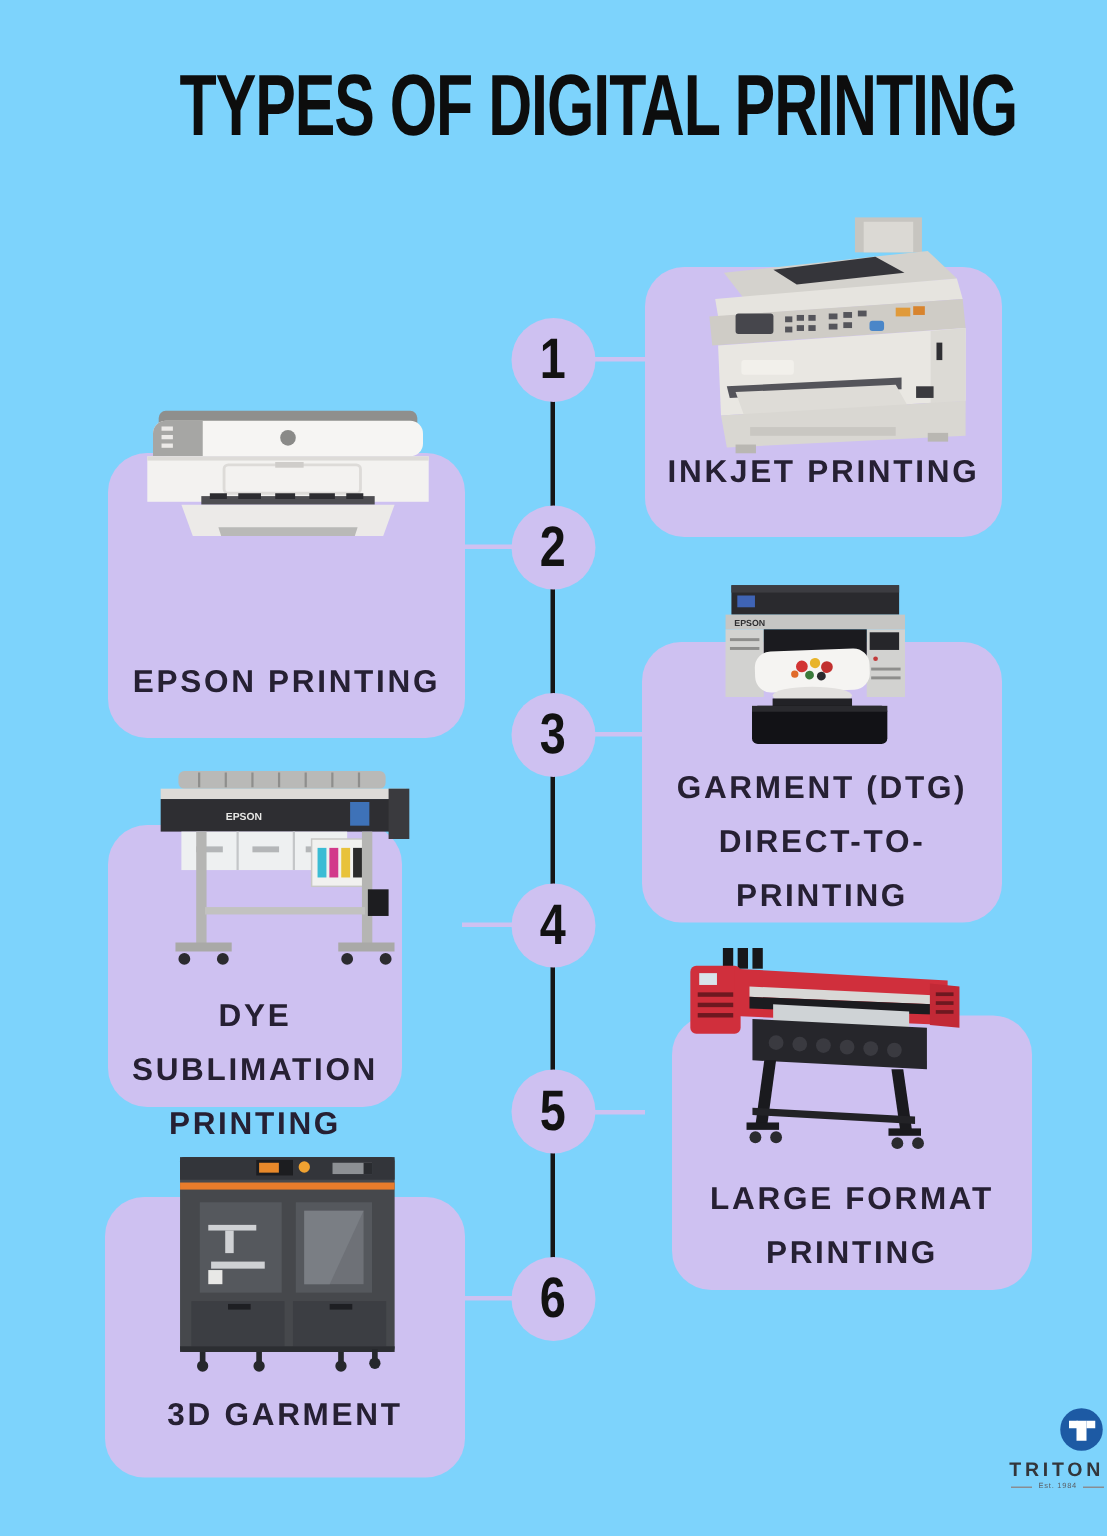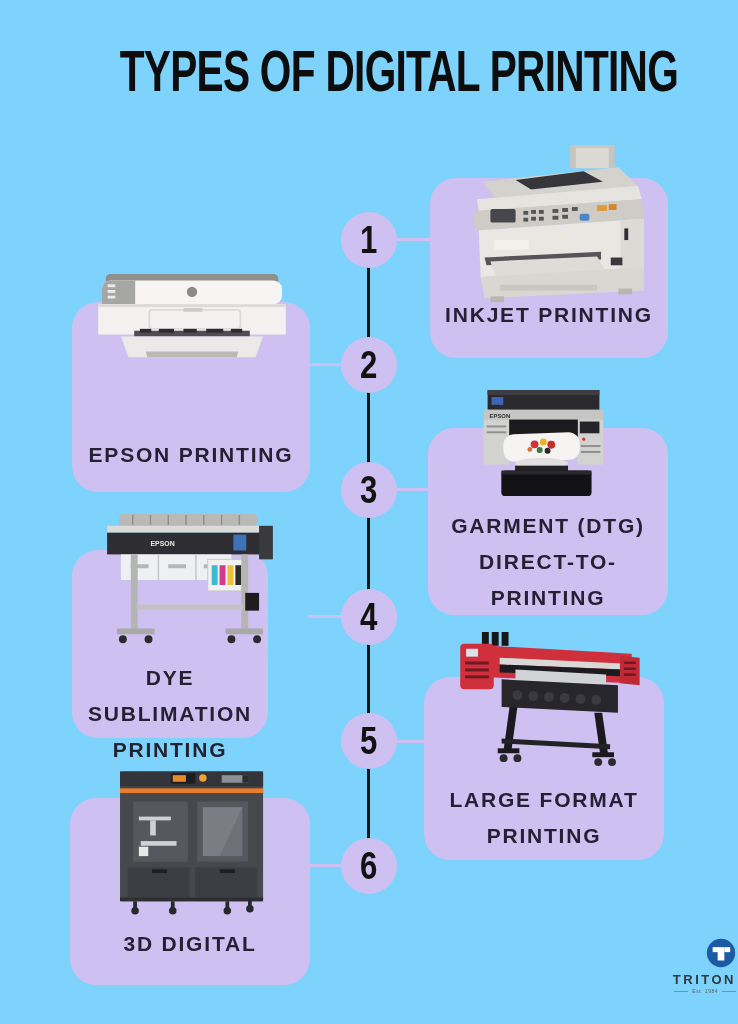--- a/index.html
+++ b/index.html
@@ -72,30 +72,30 @@
     </div>
   </div>
 
   <div class="card" style="left:72px;top:550px;width:196px;height:188px;">
     <div class="card-label" style="top:110px;">
       <span>DYE SUBLIMATION</span>
       <span>PRINTING</span>
     </div>
   </div>
 
-  <div class="card" style="left:424px;top:677px;width:240px;height:183px;">
+  <div class="card" style="left:448px;top:677px;width:240px;height:183px;">
     <div class="card-label" style="top:105px;">
       <span>LARGE FORMAT</span>
       <span>PRINTING</span>
     </div>
   </div>
 
   <div class="card" style="left:70px;top:798px;width:240px;height:187px;">
     <div class="card-label" style="top:128px;">
-      <span>3D DIGITAL</span>
+      <span>3D GARMENT</span>
     </div>
   </div>
 
   <div class="tl-circle" style="top:212px;">
       <span>1</span>
     </div>
   <div class="tl-circle" style="top:337px;">
       <span>2</span>
     </div>
   <div class="tl-circle" style="top:462px;">

